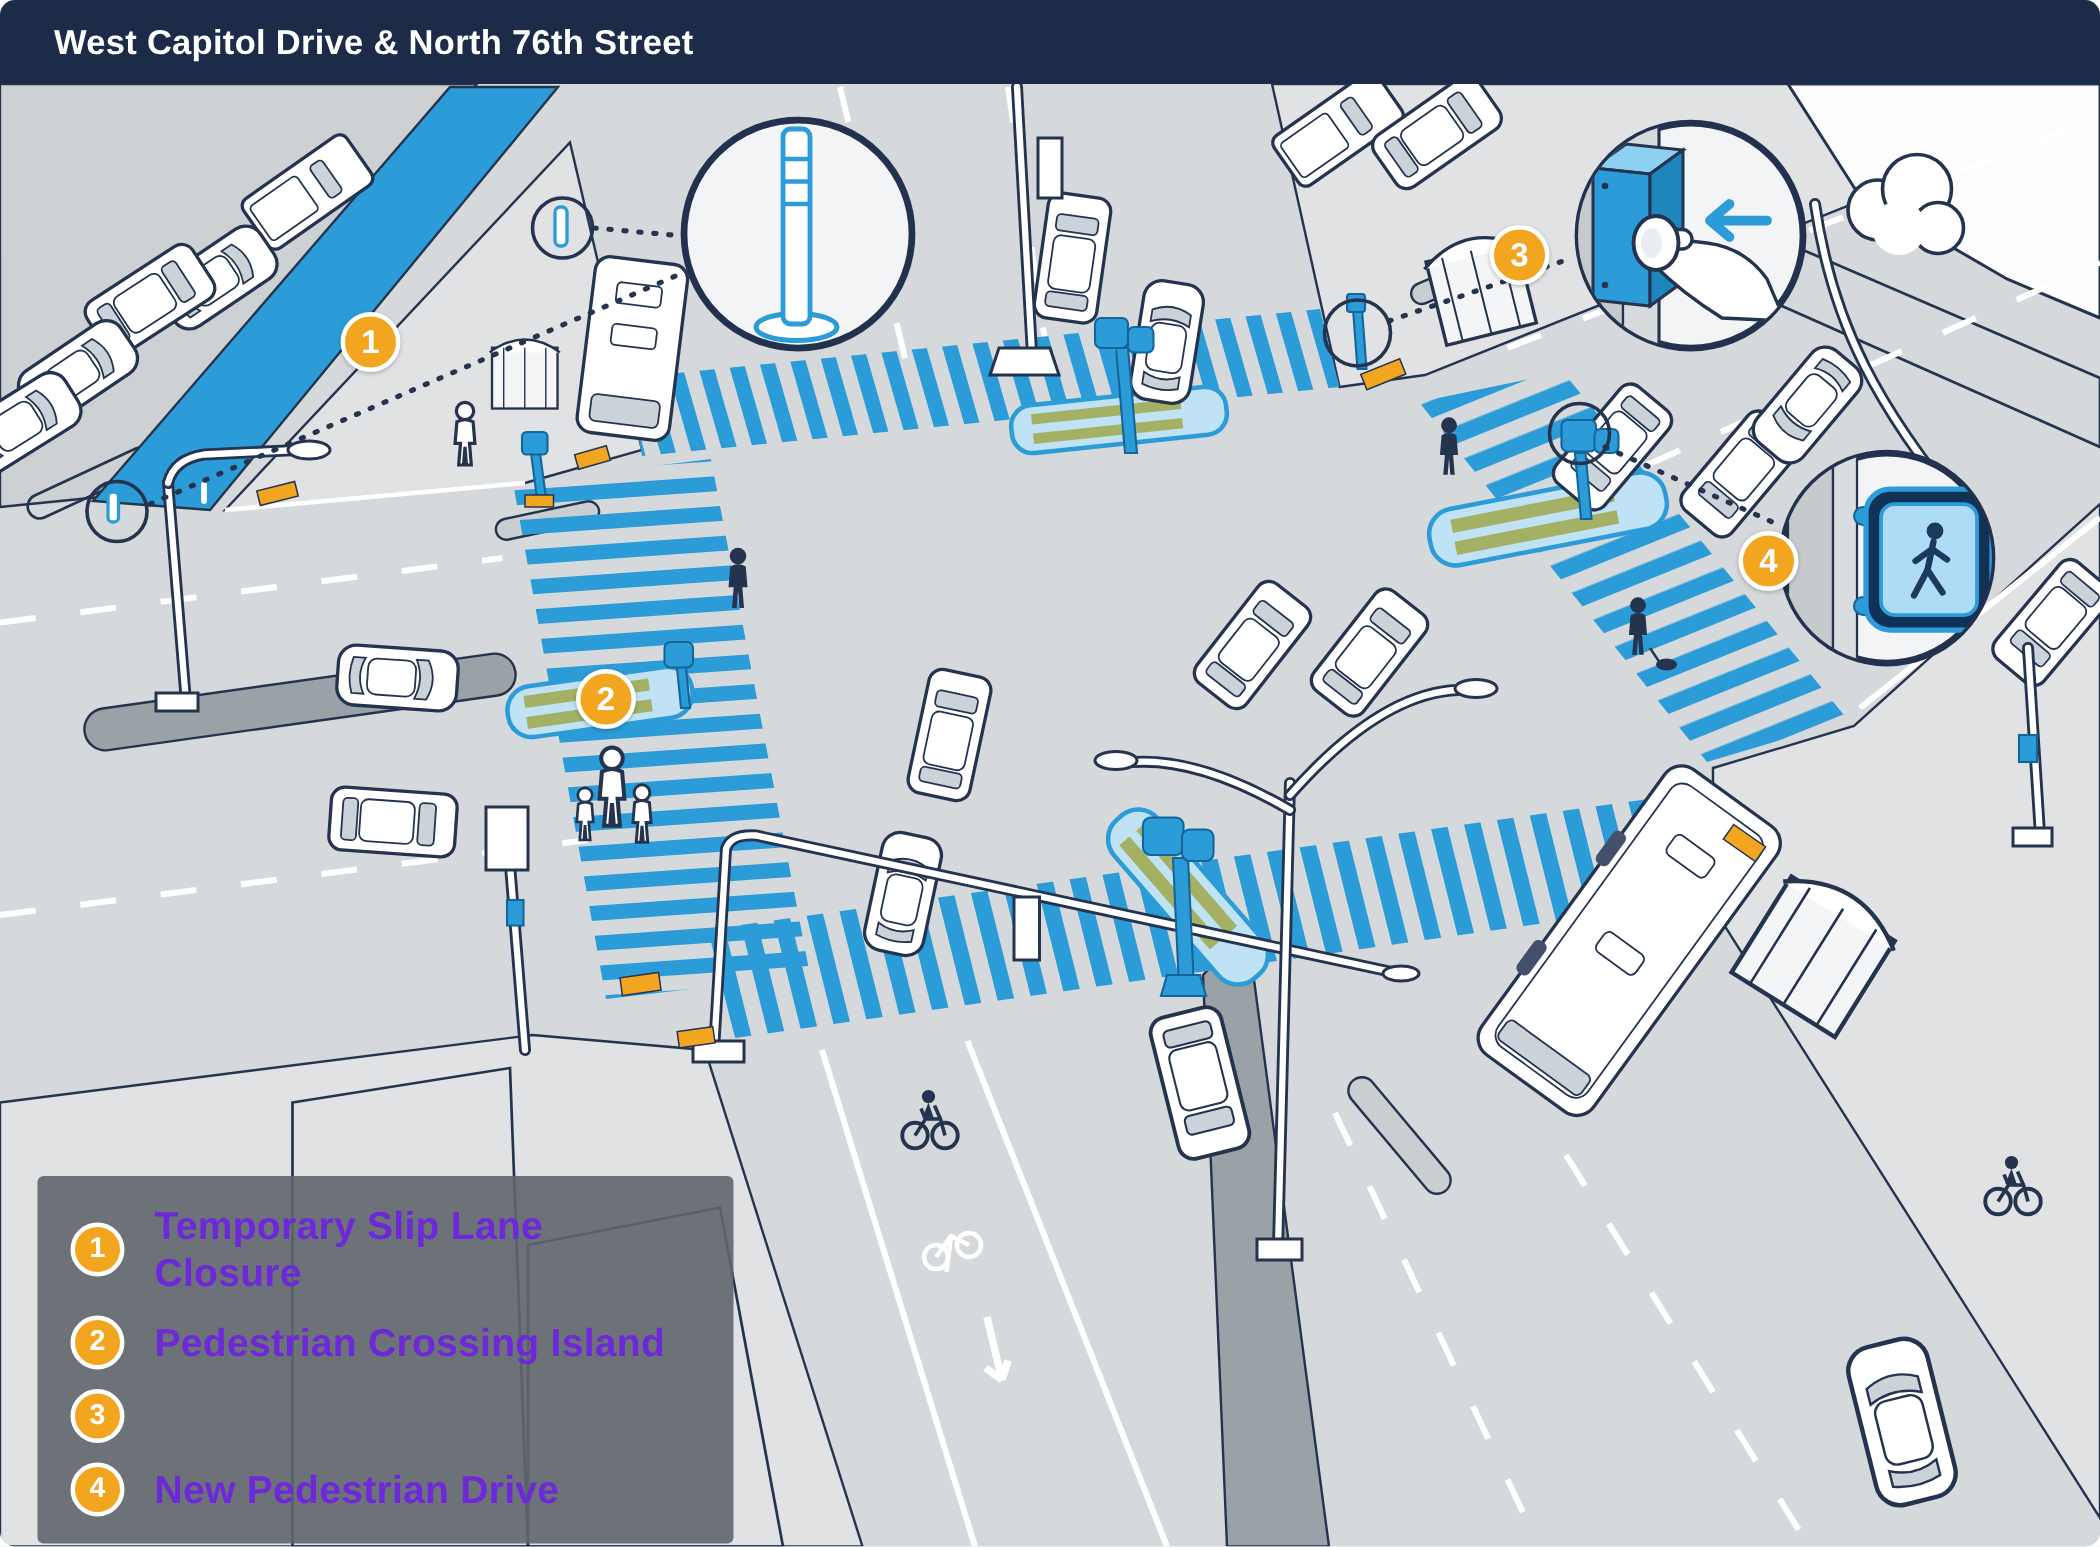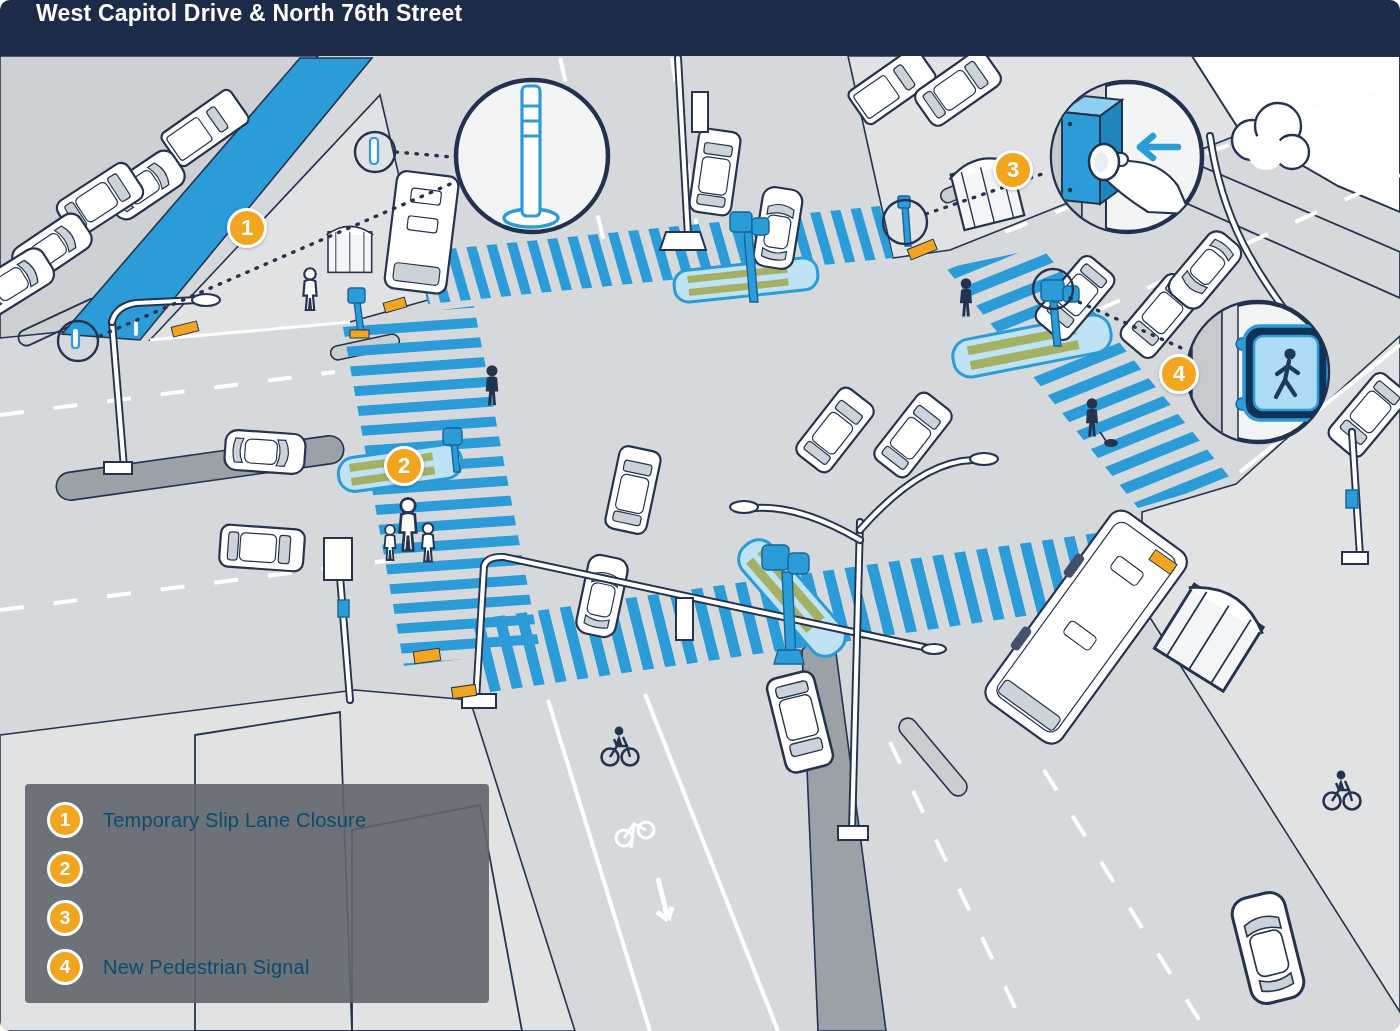--- a/index.html
+++ b/index.html
@@ -3,21 +3,21 @@
 <meta charset="utf-8">
 <style>
   :root{
     --header-bg:#1b2b48; --accent-orange:#F2A51F; --improvement-blue:#2B9CD8;
     --light-blue:#BFE2F5; --olive:#A4B164; --ink:#24344F; --road:#D6D9DB;
     --sidewalk:#E0E2E4; --legend-bg:rgba(96,102,108,0.9);
   }
   html,body{margin:0;padding:0;background:#fff;font-family:"Liberation Sans",sans-serif;}
   .stage{position:relative;width:1400px;height:1031px;border-radius:10px;overflow:hidden;background:var(--road);}
   .header{position:absolute;left:0;top:0;width:100%;height:56px;background:var(--header-bg);
-    display:flex;align-items:flex-start;justify-content:space-between;box-sizing:border-box;
+    display:flex;align-items:center;justify-content:space-between;box-sizing:border-box;
     padding:0 36px;z-index:30;}
   .header span{color:#fff;font-weight:bold;font-size:23px;letter-spacing:.2px;}
   svg.scene{position:absolute;left:0;top:0;z-index:1;}
   
   .curb{stroke:var(--ink);stroke-width:1.8;fill:none}
   .curbw{stroke:#fff;stroke-width:3;fill:none}
   .sw{fill:var(--sidewalk);stroke:var(--ink);stroke-width:1.6}
   .lot{fill:#cdd1d4;stroke:var(--ink);stroke-width:1.6}
   .median{fill:#9aa1a7;stroke:var(--ink);stroke-width:1.6}
   .cigar{fill:#caced1;stroke:var(--ink);stroke-width:1.6}
@@ -43,21 +43,21 @@
   .map-badge{position:absolute;width:40px;height:40px;border-radius:50%;
     background:var(--accent-orange);border:3px solid #fff;color:#fff;font-weight:bold;
     font-size:22px;display:flex;align-items:center;justify-content:center;z-index:20;
     box-shadow:0 1px 3px rgba(0,0,0,.25);box-sizing:border-box;}
   .legend{position:absolute;left:25px;top:784px;width:420px;background:var(--legend-bg);
     border-radius:4px;padding:18px 22px;z-index:25;display:flex;flex-direction:column;gap:13px;}
   .legend-row{display:flex;align-items:center;gap:20px;}
   .legend-badge{width:36px;height:36px;border-radius:50%;background:var(--accent-orange);
     border:3px solid #fff;color:#fff;font-weight:bold;font-size:19px;display:flex;
     align-items:center;justify-content:center;flex:0 0 auto;box-sizing:border-box;}
-  .legend-label{color:#0c4a6e;font-weight:normal;font-size:20px;letter-spacing:.2px;}
+  .legend-label{color:#6d28d9;font-weight:bold;font-size:26px;letter-spacing:.2px;}
 </style>
 </head>
 <body>
 
 <div class="stage">
 
   <div class="header">
     <span>West Capitol Drive &amp; North 76th Street</span>
   </div>
 
@@ -433,23 +433,24 @@
   <div class="map-badge" style="left:993px;top:150px">3</div>
   <div class="map-badge" style="left:1159px;top:354px">4</div>
 
   <div class="legend">
     <div class="legend-row">
       <span class="legend-badge">1</span>
       <span class="legend-label">Temporary Slip Lane Closure</span>
     </div>
     <div class="legend-row">
       <span class="legend-badge">2</span>
+      <span class="legend-label">Pedestrian Crossing Island</span>
     </div>
     <div class="legend-row">
       <span class="legend-badge">3</span>
     </div>
     <div class="legend-row">
       <span class="legend-badge">4</span>
-      <span class="legend-label">New Pedestrian Signal</span>
+      <span class="legend-label">New Pedestrian Drive</span>
     </div>
   </div>
 
 </div>
 
 </body></html>

